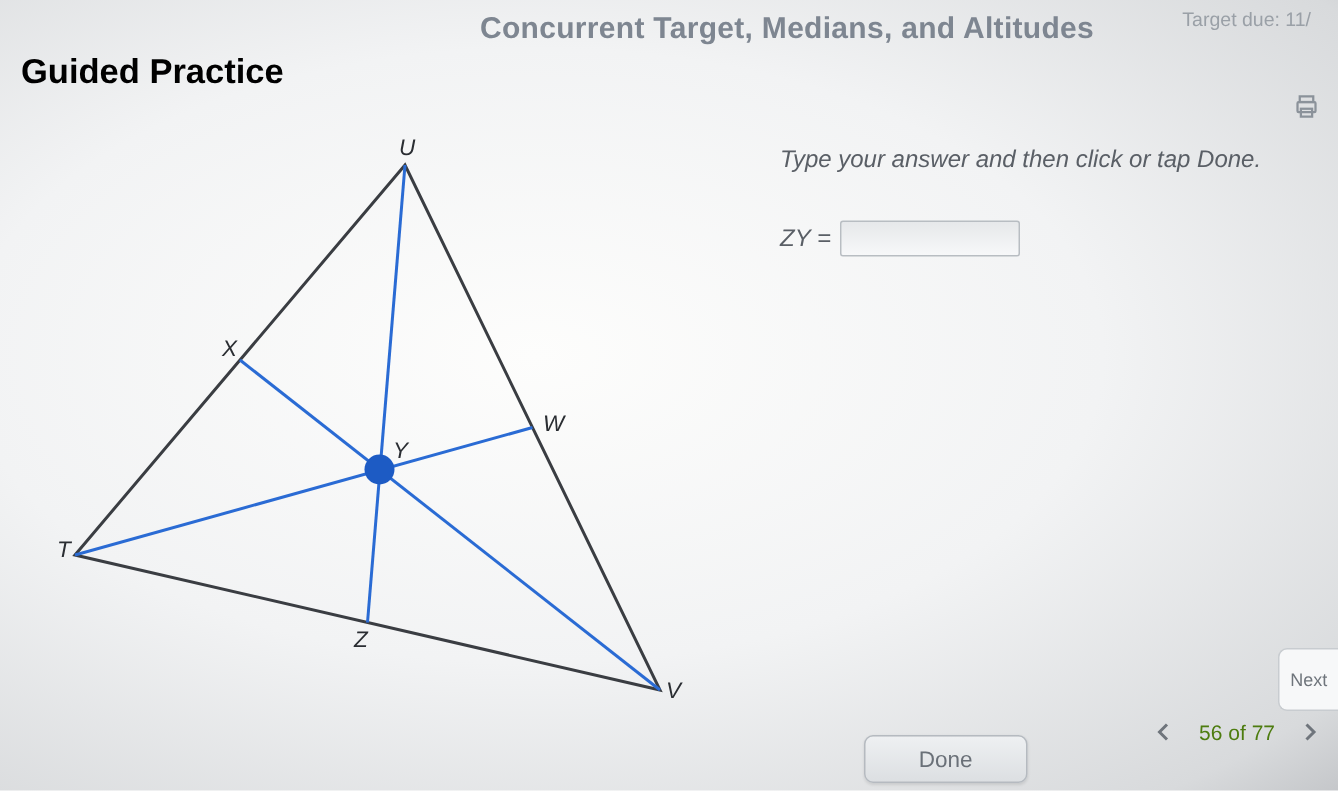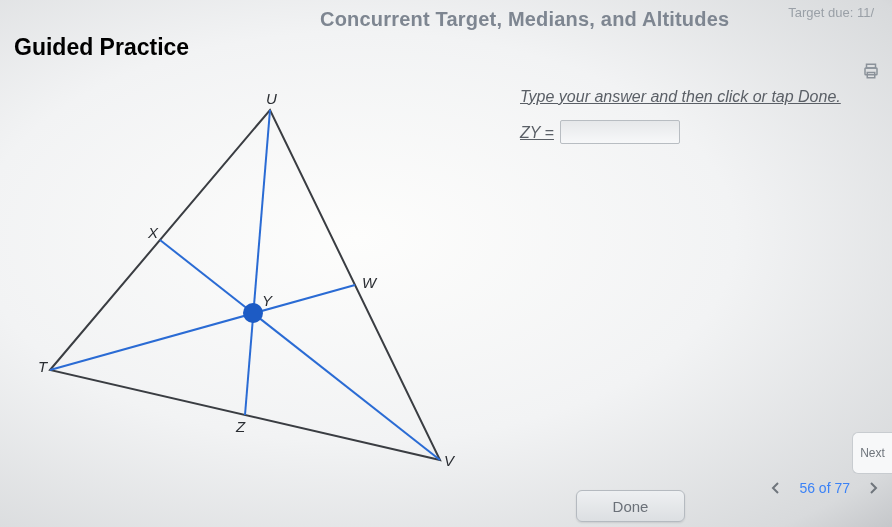--- a/index.html
+++ b/index.html
@@ -22,26 +22,26 @@
     .target-due {
       position: absolute; top: 5px; right: 18px;
       font-size: 13px; color: #9aa0a7;
     }
     .printer-icon {
       position: absolute; top: 62px; right: 12px;
       color: #8b929a;
     }
     .diagram { position: absolute; top: 90px; left: 30px; }
     .question-block {
-      position: absolute; top: 84px; left: 520px; width: 340px;
-      color: #5a5f66; font-size: 16px; line-height: 1.6; text-decoration: underline;
+      position: absolute; top: 94px; left: 520px; width: 340px;
+      color: #5a5f66; font-size: 16px; line-height: 1.6;
     }
     .question-line1 { font-style: italic; }
     .question-line2 { margin-top: 4px; font-style: italic; }
-    .answer-row { margin-top: 10px; display: flex; align-items: center; gap: 6px; font-style: italic; }
+    .answer-row { margin-top: 27px; display: flex; align-items: center; gap: 6px; font-style: italic; }
     .answer-input {
       width: 120px; height: 24px;
       background: linear-gradient(#e6e8ea, #f7f8f9);
       border: 1px solid #b8bdc2; border-radius: 2px;
       padding: 2px 6px; font-size: 14px; color: #333;
     }
     .done-btn {
       position: absolute; left: 576px; top: 490px;
       width: 109px; height: 32px;
       background: linear-gradient(#eef0f2, #dcdfe2);
@@ -53,21 +53,21 @@
     .next-btn {
       position: absolute; right: 0; top: 432px;
       width: 40px; height: 42px;
       background: #f7f8f9; border: 1px solid #c8ccd0;
       border-right: none; border-radius: 6px 0 0 6px;
       font-size: 12px; color: #6f757c; cursor: pointer;
     }
     .pager {
       position: absolute; right: 8px; top: 476px;
       display: flex; align-items: center; gap: 12px;
-      font-size: 14px; color: #3b82f6;
+      font-size: 14px; color: #4d7c0f;
     }
     .pager .chev {
       width: 22px; height: 24px; display: flex; align-items: center; justify-content: center;
       cursor: pointer; font-weight: 700; color: #6f757c;
     }
     .vlabel {
       position: absolute; font-size: 15px; color: #2a2d32; font-style: italic; font-weight: 500;
     }
   </style>
 </head>

